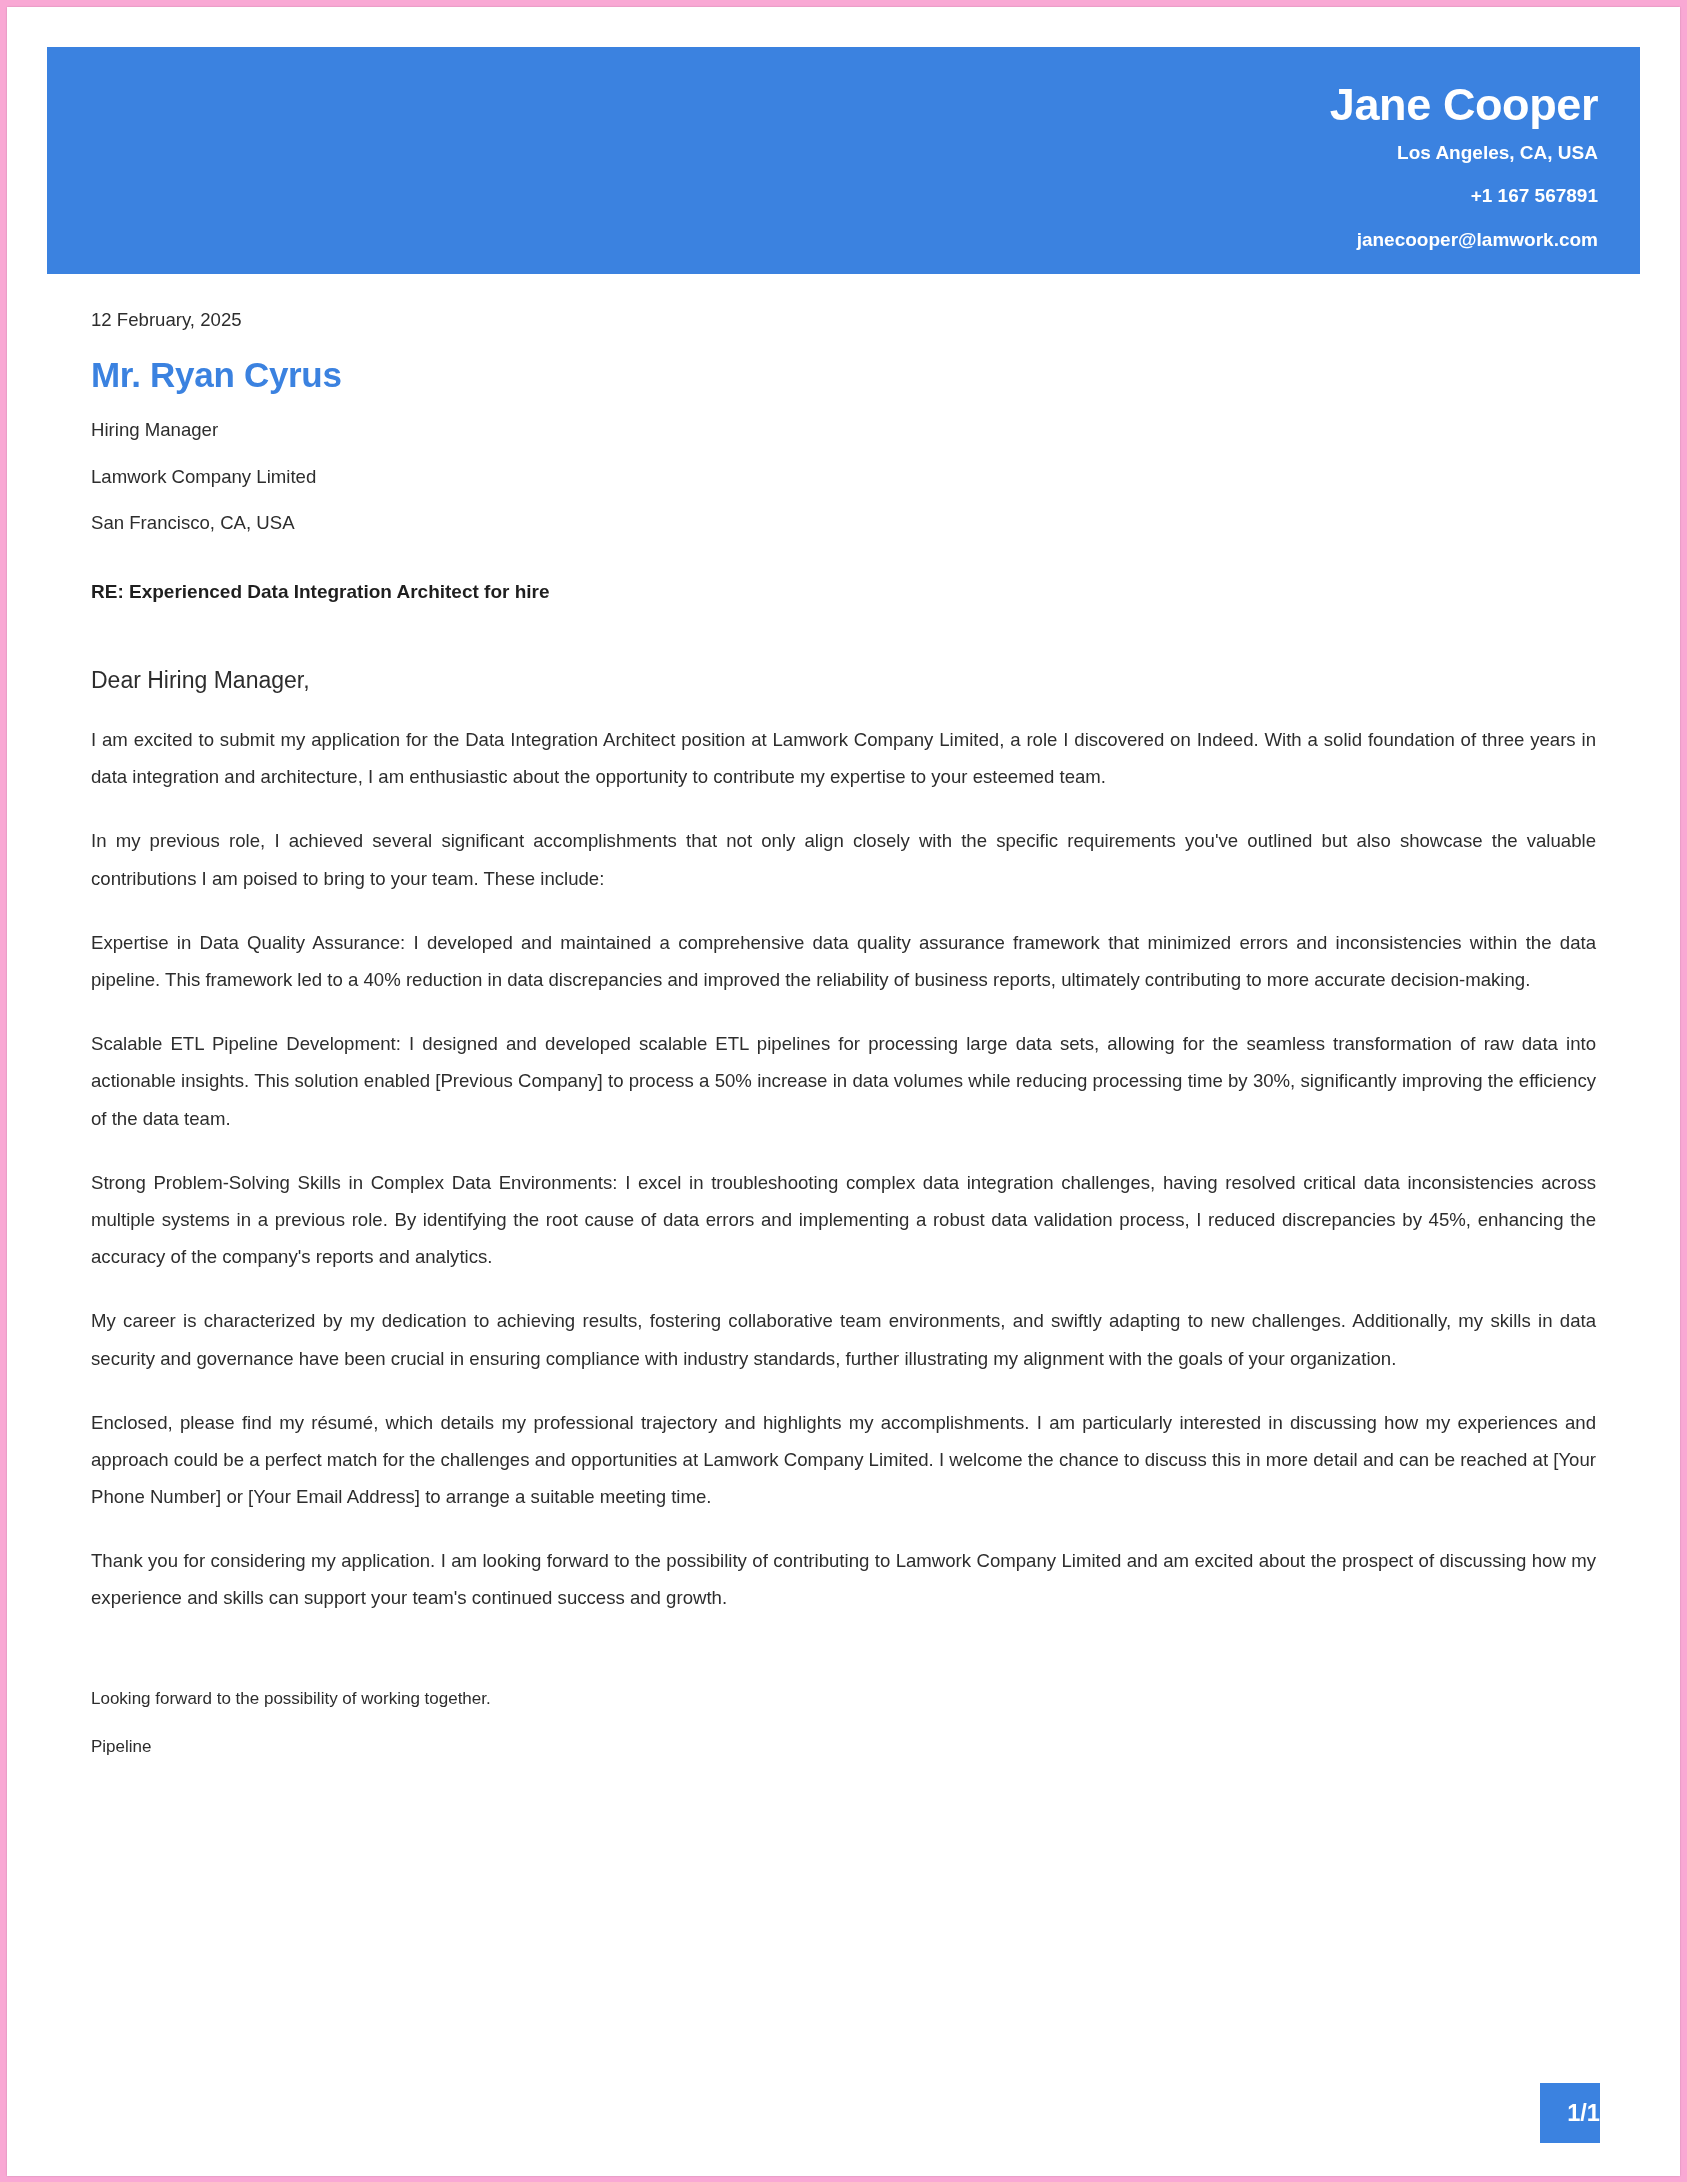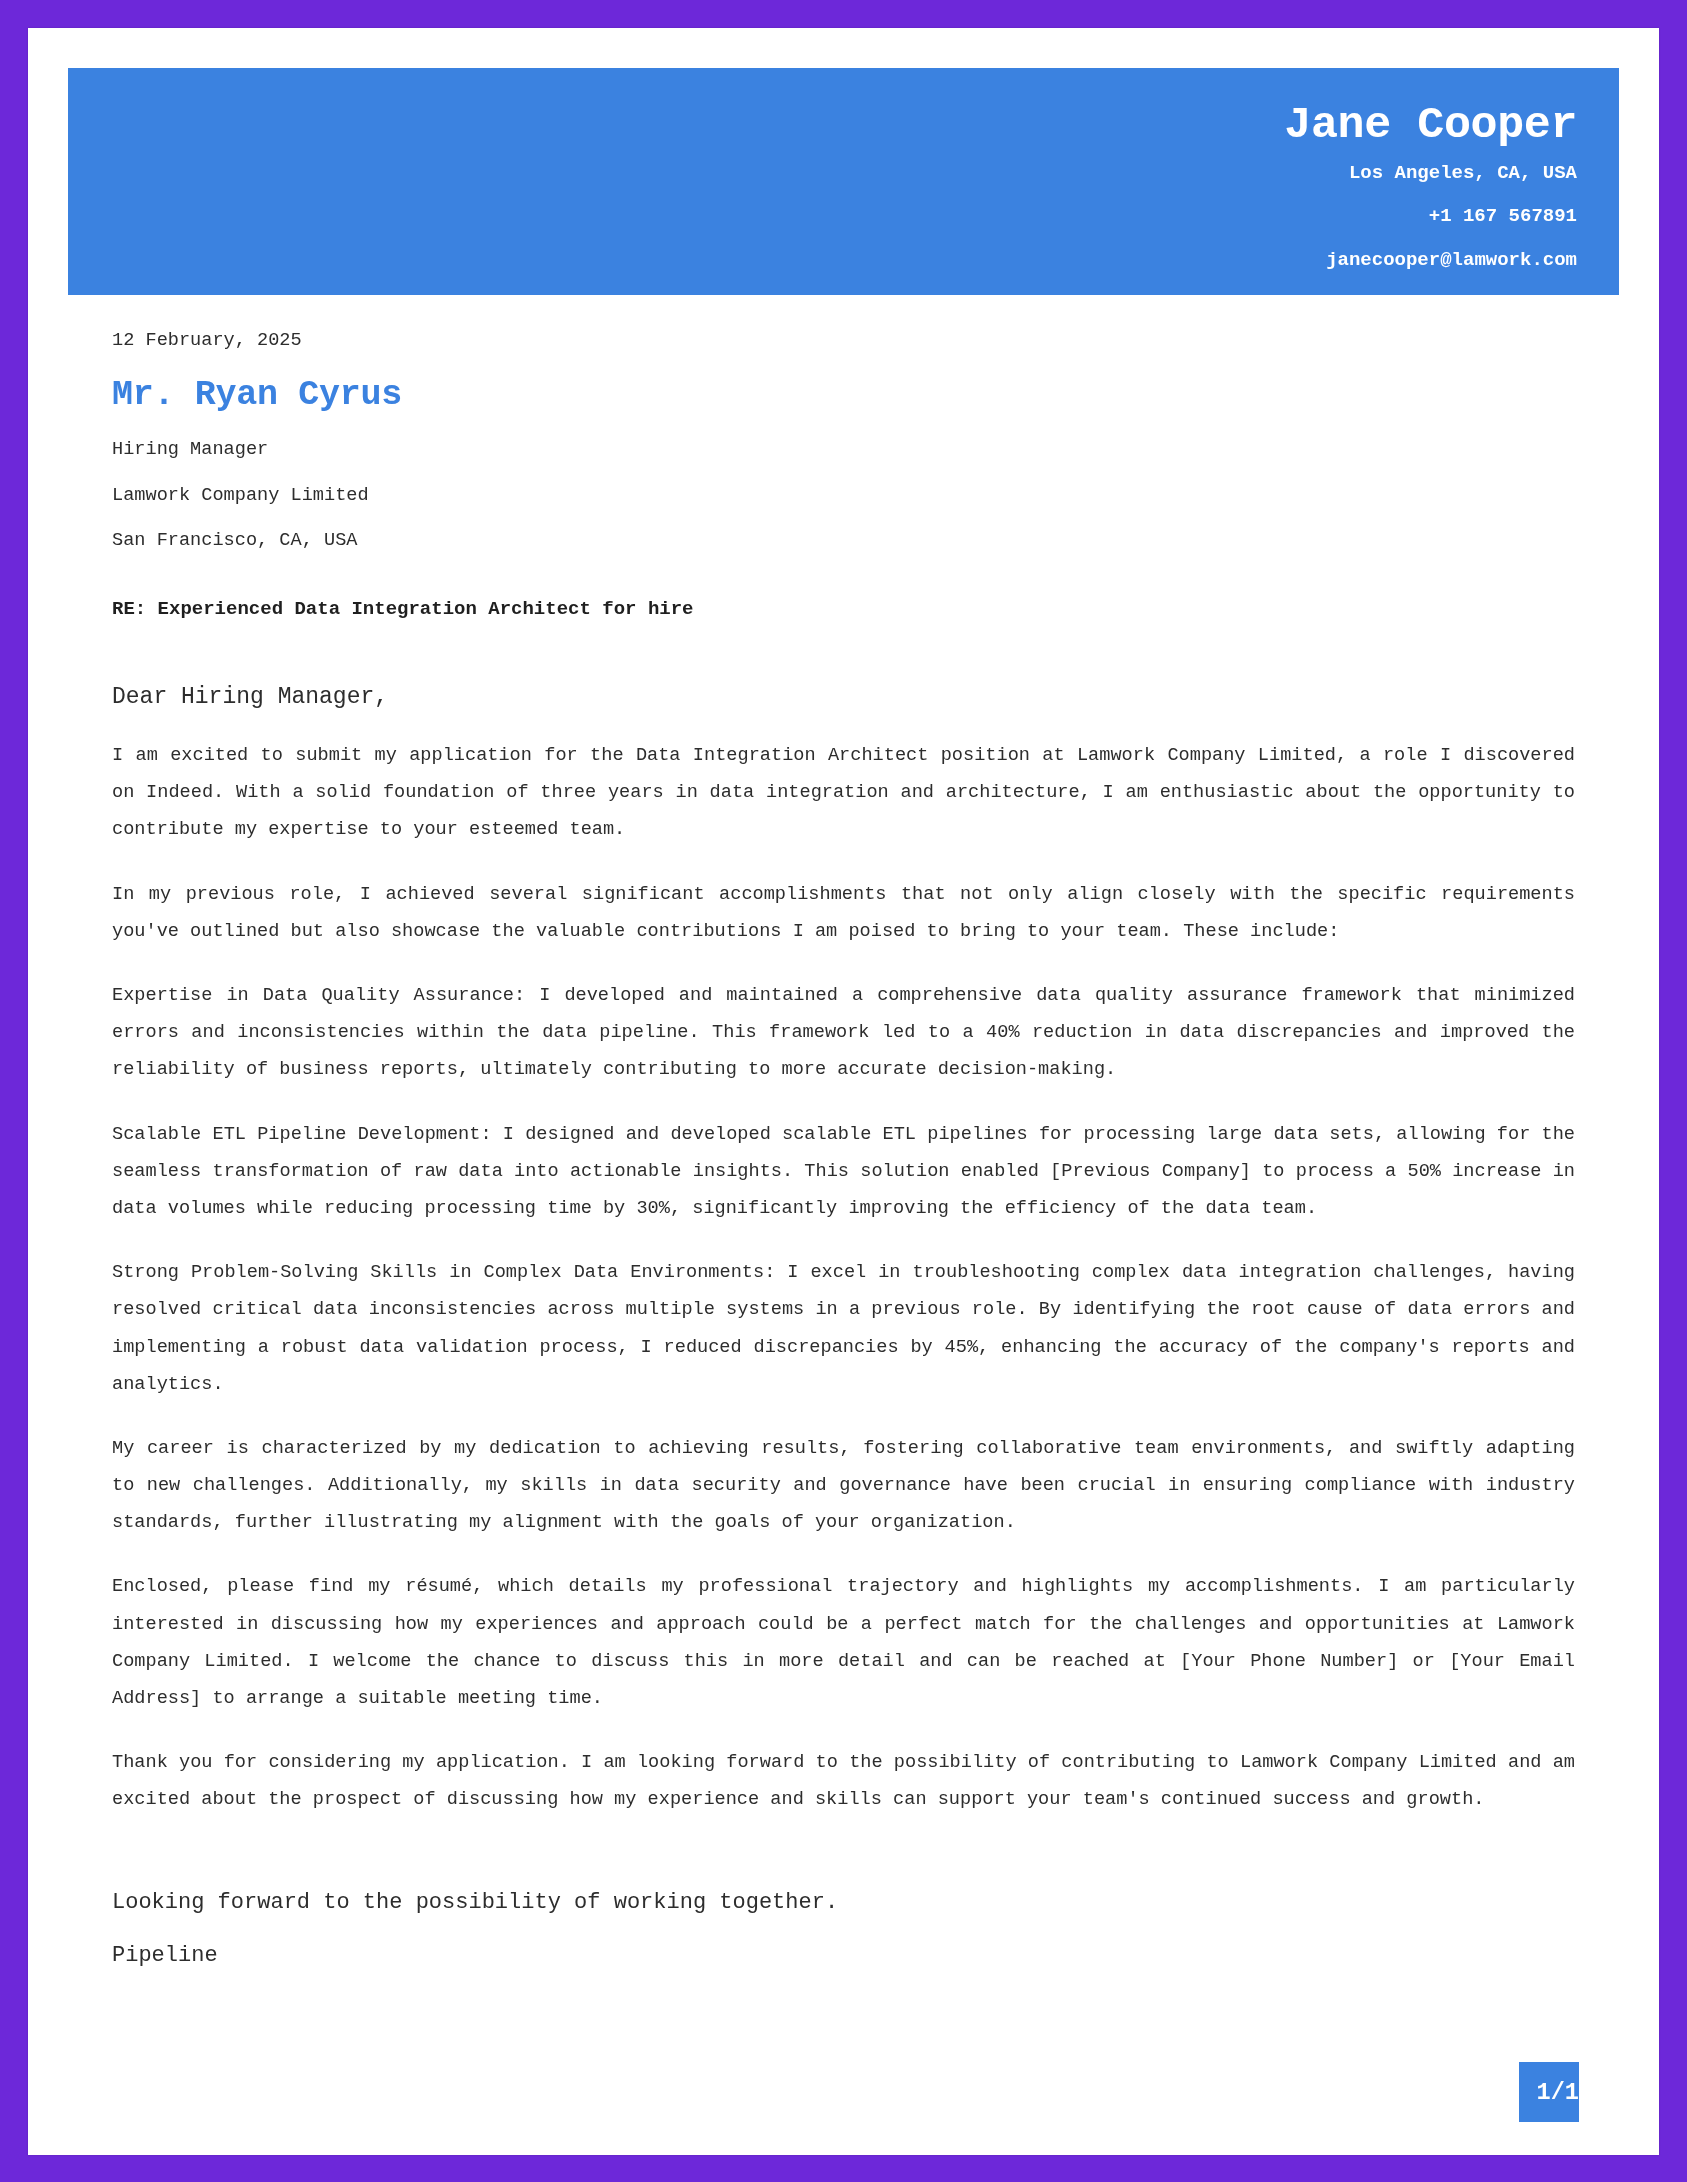--- a/index.html
+++ b/index.html
@@ -5,24 +5,23 @@
   * { box-sizing: border-box; }
   html, body {
     margin: 0;
     padding: 0;
     background: #e8e8e8;
     font-family: "Liberation Sans", sans-serif;
   }
   .viewport {
     width: 1687px;
     height: 2183px;
-    background: #6d28d9;
-    padding: 28px;
+    background: #f9a8d4;
+    padding: 7px;
     position: relative;
-    font-family: Liberation Mono, monospace;
   }
   .page {
     width: 100%;
     height: 100%;
     background: #ffffff;
     position: relative;
     box-shadow: 0 0 1.8px rgba(0,0,0,0.18);
     padding: 40px 40px 0 40px;
   }
   .sheet {
@@ -95,21 +94,21 @@
     font-size: 18.6px;
     color: #2d2d2d;
     line-height: 2.0;
     text-align: justify;
     margin-top: 27px;
   }
   .closing-block {
     margin-top: 73px;
   }
   .closing-line {
-    font-size: 22px;
+    font-size: 17px;
     color: #2d2d2d;
     line-height: 1.0;
     margin-bottom: 31px;
   }
 
   
   .page-badge {
     position: absolute;
     right: 40px;
     bottom: 33px;

